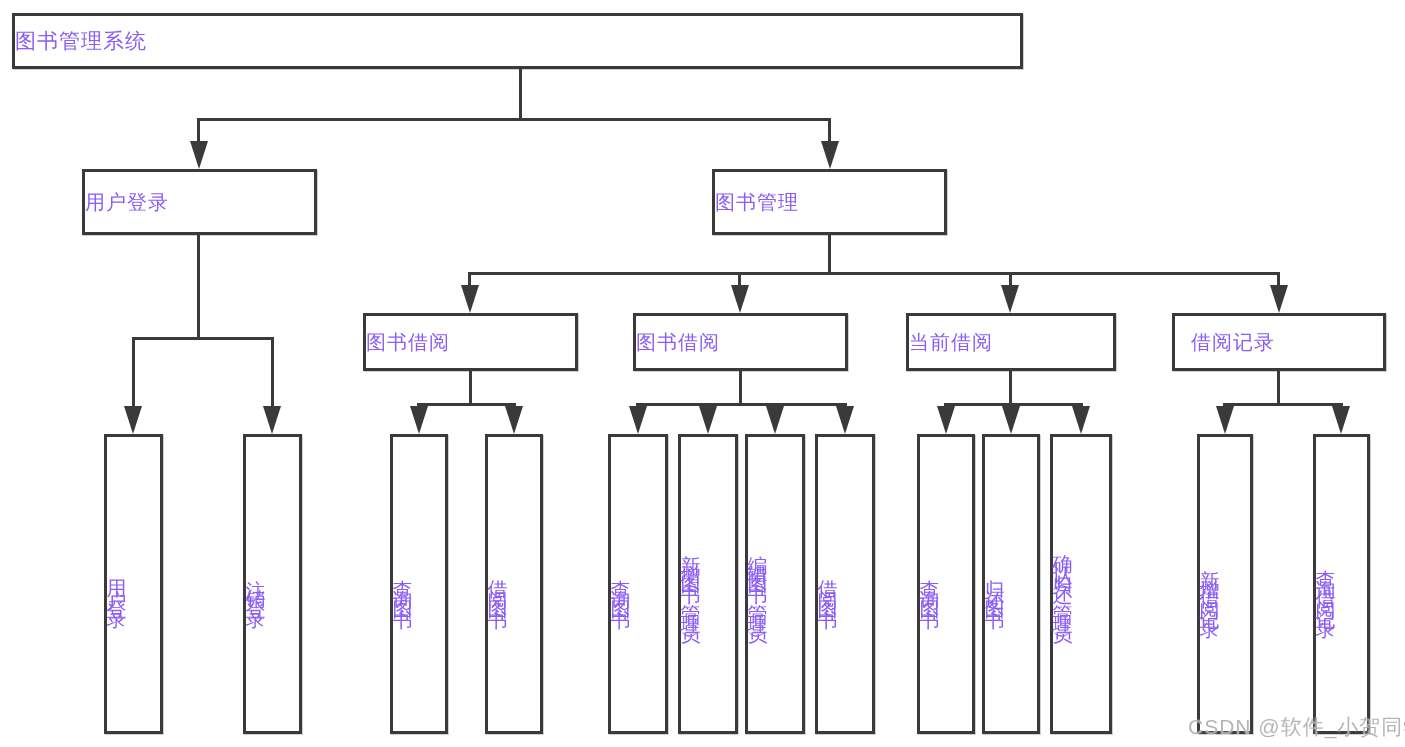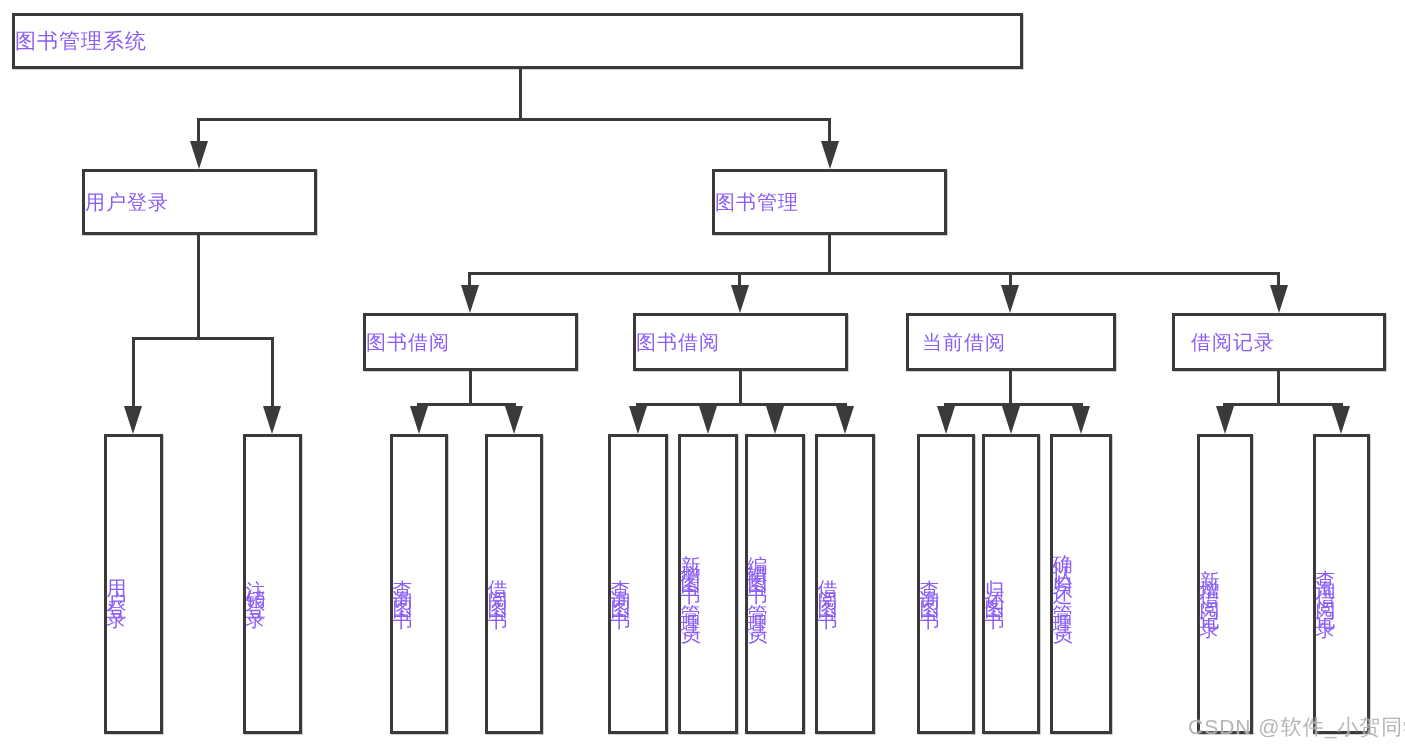--- a/index.html
+++ b/index.html
@@ -93,21 +93,21 @@
   <div class="arrow" style="left:1001px; top:285px;"></div>
   <div class="vline" style="left:1277px; top:272px; height:16px;"></div>
   <div class="arrow" style="left:1270px; top:285px;"></div>
 
   <div class="box" style="left:363px; top:313px; width:215px; height:58px;">
     <span>图书借阅</span>
   </div>
   <div class="box" style="left:633px; top:313px; width:215px; height:58px;">
     <span>图书借阅</span>
   </div>
-  <div class="box" style="left:906px; top:313px; width:210px; height:58px;padding-left:13px;">
+  <div class="box" style="left:906px; top:313px; width:210px; height:58px;">
     <span>当前借阅</span>
   </div>
   <div class="box" style="left:1172px; top:313px; width:214px; height:58px;padding-left:16px;">
     <span>借阅记录</span>
   </div>
 
   <div class="vline" style="left:469px; top:371px; height:35px;"></div>
   <div class="hline" style="left:417px; top:403px; width:99px;"></div>
   <div class="arrow" style="left:410px; top:406px;"></div>
   <div class="arrow" style="left:505px; top:406px;"></div>

